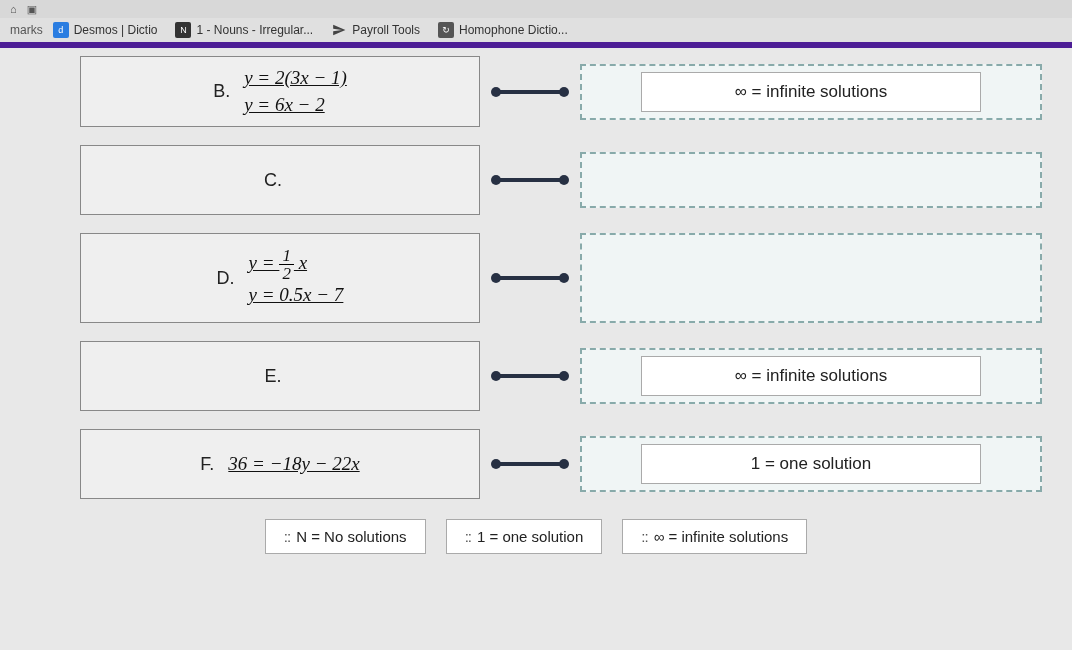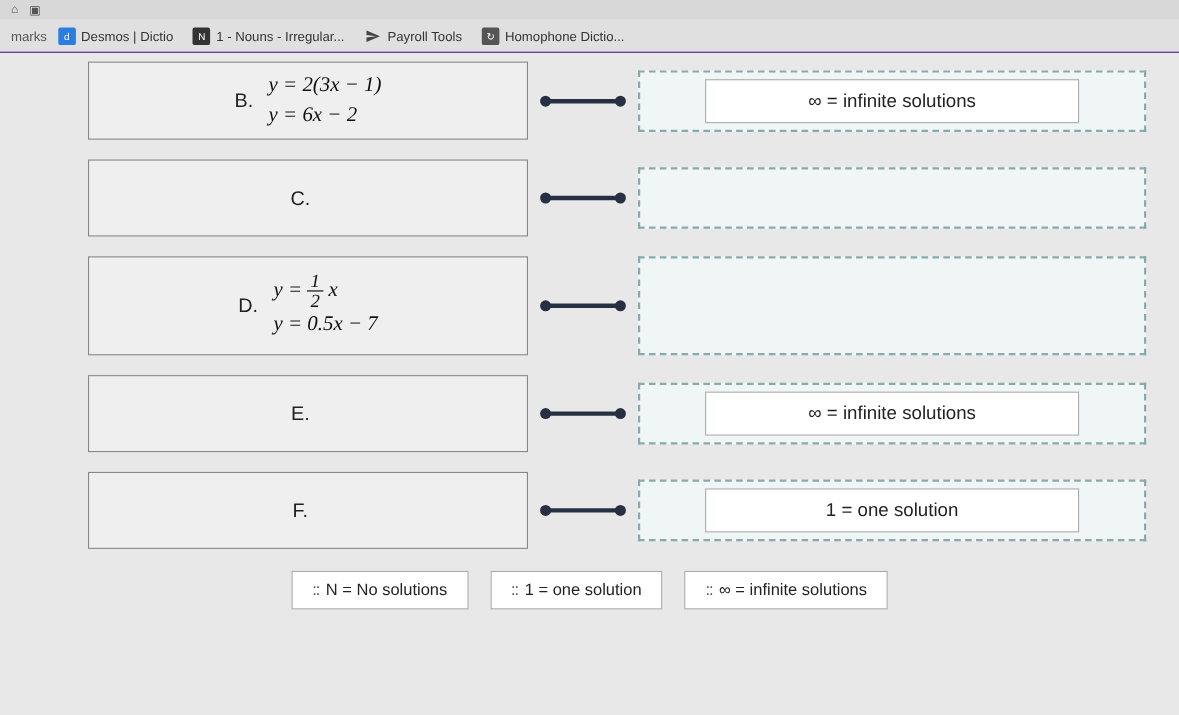--- a/index.html
+++ b/index.html
@@ -2,36 +2,36 @@
 <html><head>
 <meta charset="utf-8">
 <style>
 * { box-sizing: border-box; margin: 0; padding: 0; }
 body { font-family: Arial, sans-serif; background: #e8e8e8; width: 1072px; height: 650px; overflow: hidden; position: relative; }
 
 .topbar { height: 18px; background: #d8d8d8; display: flex; align-items: center; padding: 0 10px; font-size: 11px; color: #555; }
 .topbar .home-icon { margin-right: 10px; }
 .topbar .url { font-size: 11px; color: #666; }
 
-.bookmarks { height: 30px; background: #e0e0e0; border-bottom: 1px solid #4c1d95; display: flex; align-items: center; padding: 0 10px; font-size: 12px; color: #333; }
+.bookmarks { height: 30px; background: #e0e0e0; border-bottom: 6px solid #4c1d95; display: flex; align-items: center; padding: 0 10px; font-size: 12px; color: #333; }
 .bookmarks .label { color: #555; margin-right: 10px; }
 .bm-item { display: flex; align-items: center; margin-right: 18px; cursor: pointer; }
 .bm-item .favicon { width: 16px; height: 16px; margin-right: 5px; display: inline-flex; align-items: center; justify-content: center; border-radius: 2px; font-size: 9px; }
 .fav-desmos { background: #2a7de1; color: #fff; }
 .fav-nouns { background: #333; color: #fff; }
 .fav-payroll { color: #333; }
 .fav-homophone { background: #555; color: #fff; border-radius: 50%; }
 
 .workspace { position: relative; padding: 10px 20px 10px 20px; }
 
 .row { display: flex; align-items: center; margin-bottom: 18px; }
 .question-box { width: 400px; min-height: 70px; border: 1px solid #888; background: #efefef; display: flex; align-items: center; justify-content: center; padding: 8px 12px; margin-left: 60px; }
 .qlabel { font-size: 18px; color: #222; margin-right: 14px; }
 .eqs { font-size: 19px; color: #111; font-style: italic; font-family: 'Times New Roman', serif; line-height: 1.4; }
-.eqs .line { white-space: nowrap; }
+.eqs .line { white-space: nowrap; text-decoration: underline; }
 .frac { display: inline-block; vertical-align: middle; text-align: center; font-size: 17px; }
 .frac .num { display:block; border-bottom: 1px solid #000; padding: 0 3px; line-height:1;}
 .frac .den { display:block; padding: 0 3px; line-height:1;}
 
 .connector { width: 100px; display: flex; align-items: center; justify-content: center; }
 .conn-line { width: 70px; height: 4px; background: #273043; border-radius: 2px; position: relative; }
 .conn-line::before, .conn-line::after { content:''; position:absolute; width:10px; height:10px; background:#273043; border-radius:50%; top:-3px; }
 .conn-line::before { left:-4px; }
 .conn-line::after { right:-4px; }
 
@@ -131,20 +131,21 @@
       </div>
     <div class="drop-zone">
       <div class="answer-card">∞ = infinite solutions</div>
     </div>
   </div>
 
   <div class="row">
     <div class="question-box">
       <span class="qlabel">F.</span>
       <div class="eqs">
+        <div class="line">36 = −18y − 22x</div>
       </div>
     </div>
     <div class="connector">
         <div class="conn-line"></div>
       </div>
     <div class="drop-zone">
       <div class="answer-card">1 = one solution</div>
     </div>
   </div>
 

